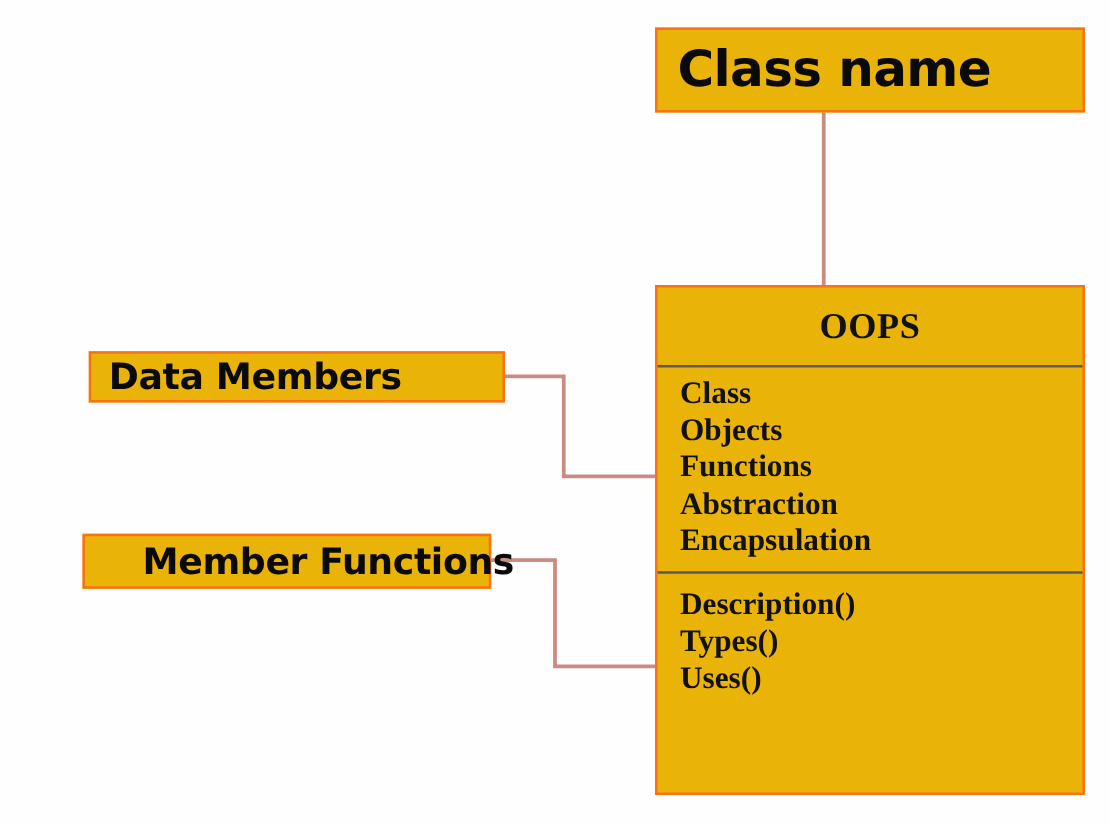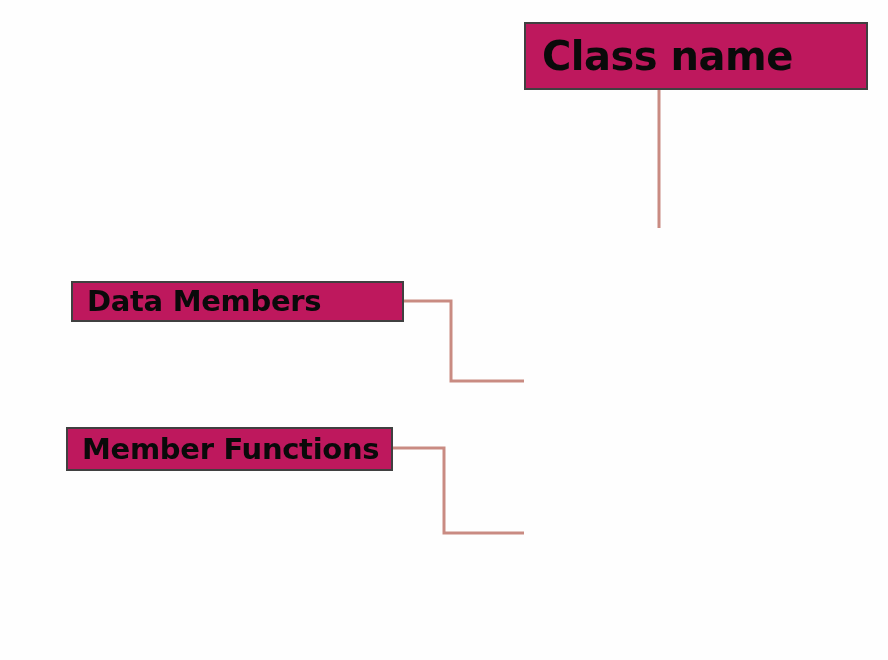--- a/index.html
+++ b/index.html
@@ -13,22 +13,22 @@
     height: 660px;
     background: #fefefe;
     overflow: hidden;
     font-family: "Liberation Sans", sans-serif;
   }
 
   
   .box {
     position: absolute;
     box-sizing: border-box;
-    background: #be185d;
-    border: 2px solid #404040;
+    background: #eab308;
+    border: 2px solid #f97316;
   }
 
   
   #class-name-box {
     left: 524px;
     top: 22px;
     width: 344px;
     height: 68px;
     display: flex;
     align-items: center;
@@ -63,20 +63,21 @@
     left: 35px;
     top: 281px;
     width: 333px;
     height: 41px;
   }
   #member-functions-box {
     left: 30px;
     top: 427px;
     width: 327px;
     height: 44px;
+    padding-left: 32px;
   }
 
   
   #uml-class-box {
     left: 524px;
     top: 228px;
     width: 344px;
     height: 408px;
     display: flex;
     flex-direction: column;
@@ -146,14 +147,35 @@
   </div>
 
   <div class="box annot-box" id="data-members-box">
     <span class="label">Data Members</span>
   </div>
 
   <div class="box annot-box" id="member-functions-box">
     <span class="label">Member Functions</span>
   </div>
 
+  <div class="box" id="uml-class-box">
+
+    <div id="uml-header">
+      <span class="title">OOPS</span>
+    </div>
+
+    <div id="uml-attributes">
+      <div class="member-line">Class</div>
+      <div class="member-line">Objects</div>
+      <div class="member-line">Functions</div>
+      <div class="member-line">Abstraction</div>
+      <div class="member-line">Encapsulation</div>
+    </div>
+
+    <div id="uml-methods">
+      <div class="member-line">Description()</div>
+      <div class="member-line">Types()</div>
+      <div class="member-line">Uses()</div>
+    </div>
+
+  </div>
 
 </div>
 
 </body></html>

